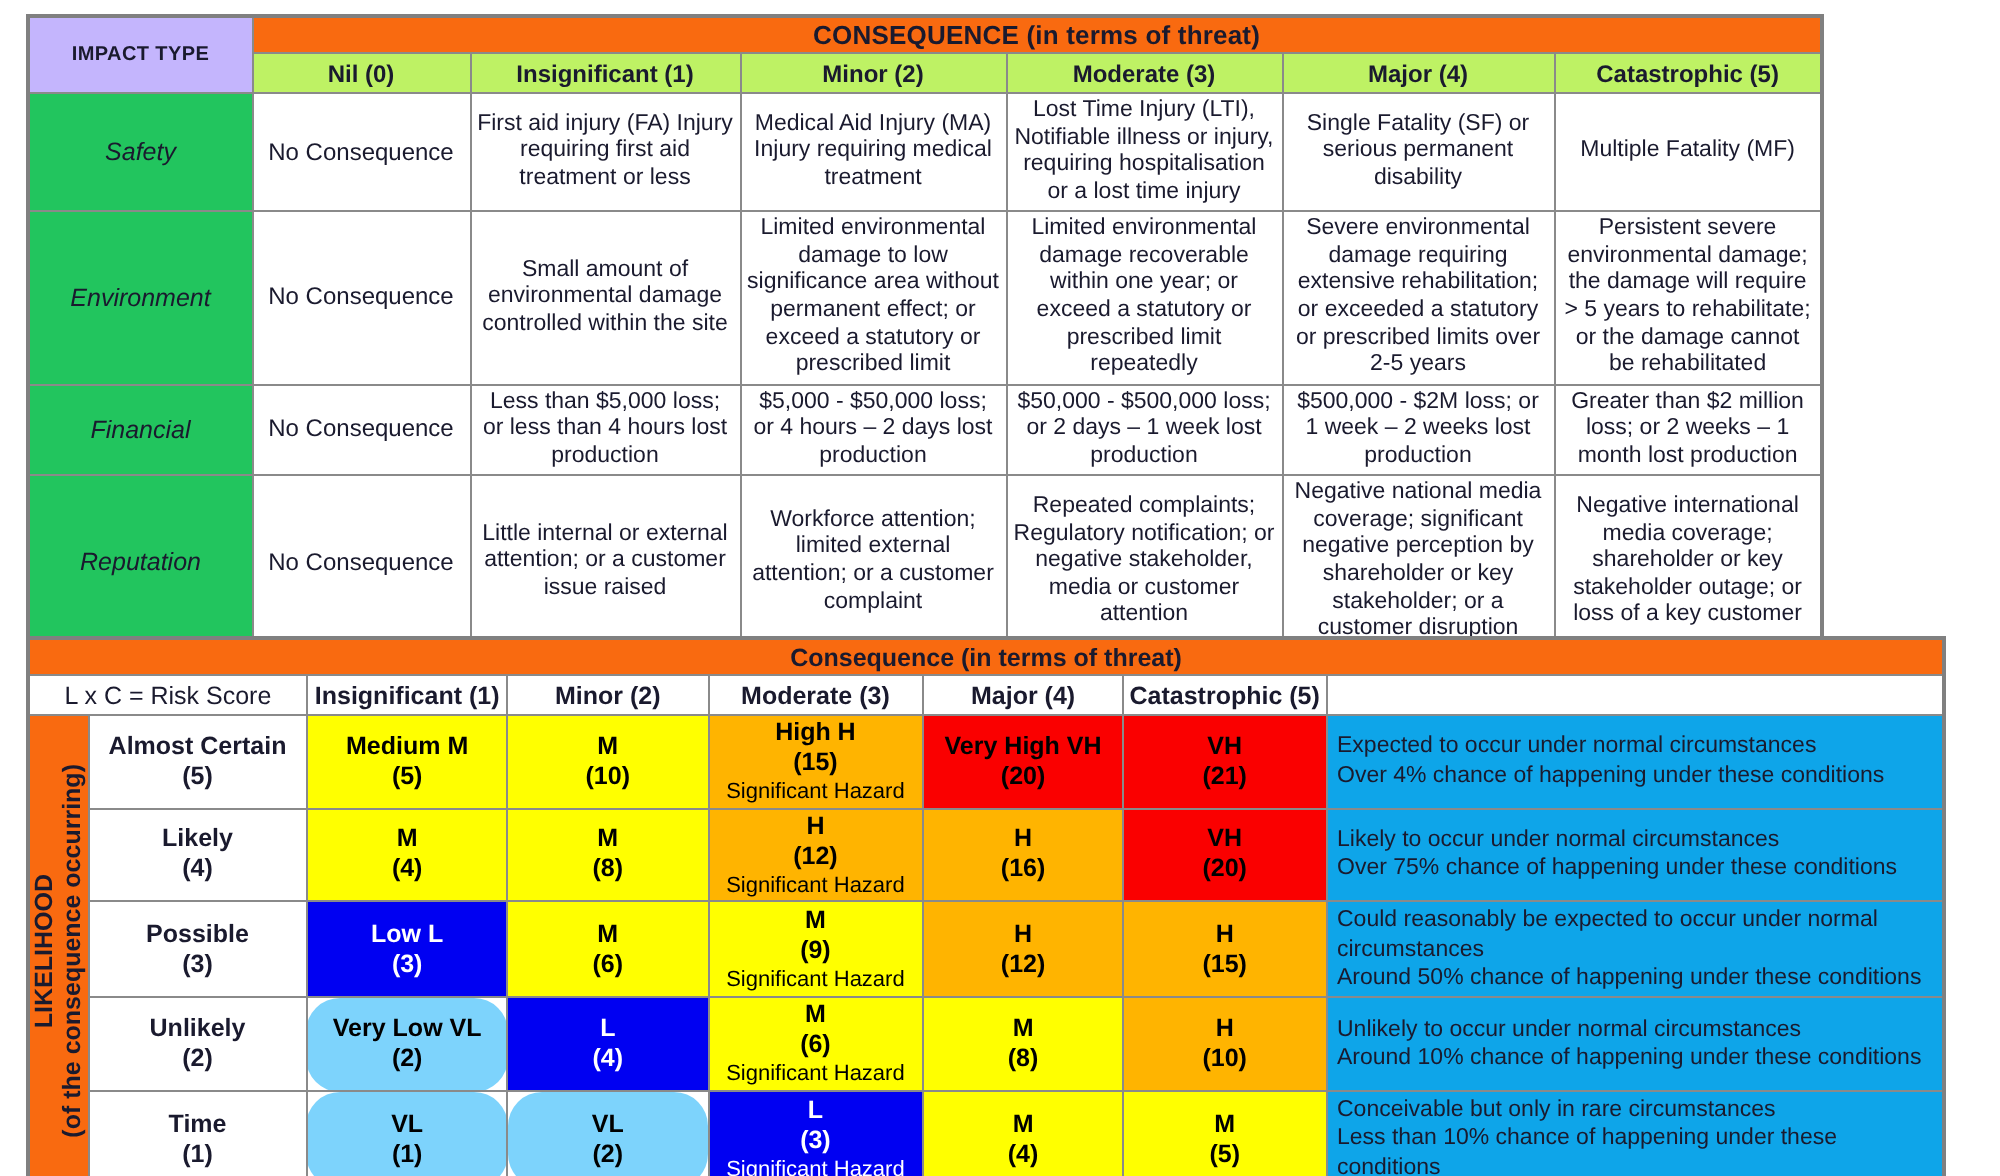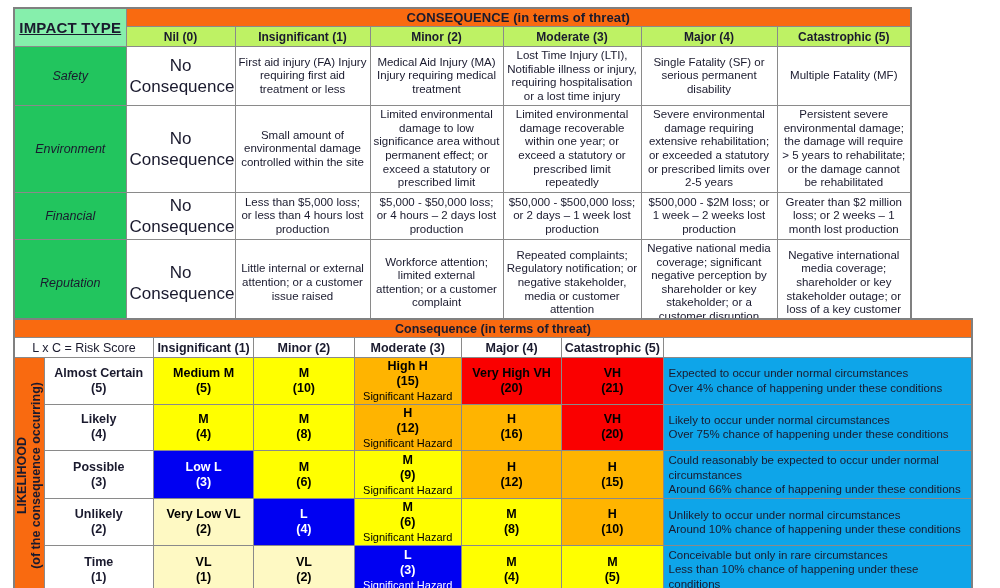--- a/index.html
+++ b/index.html
@@ -37,25 +37,24 @@
   }
 
   
   #consequence-table {
     position: absolute;
     left: 13px;
     top: 7px;
     width: 897px;
   }
   #consequence-table .hdr-impact {
-    background: #86efac;
-    font-weight: bold;
-    font-size: 15px;
+    background: #c4b5fd;
+    font-weight: bold;
+    font-size: 10px;
     letter-spacing: .2px;
-    text-decoration: underline;
   }
   #consequence-table .hdr-consequence {
     background: #f96a10;
     font-weight: bold;
     font-size: 13px;
     letter-spacing: .1px;
   }
   #consequence-table .hdr-level {
     background: #bef264;
     font-weight: bold;
@@ -68,21 +67,21 @@
     font-weight: normal;
     font-style: italic;
   }
   #consequence-table .cell {
     background: #ffffff;
     font-size: 11.5px;
     line-height: 1.18;
     padding: 2px 3px;
   }
   #consequence-table .cell.nil {
-    font-size: 17px;
+    font-size: 12px;
     line-height: 1.25;
   }
 
   
   #risk-table {
     position: absolute;
     left: 13px;
     top: 318px;
     width: 960px;
   }
@@ -144,21 +143,21 @@
   }
   #risk-table .desc {
     background: #0ea5e9;
     text-align: left;
     font-size: 11.5px;
     line-height: 1.25;
     padding: 2px 4px 2px 5px;
   }
 
   
-  .c-green  { background: #fef9c3; color: #000000; }
+  .c-green  { background: #7dd3fc; color: #000000; border-radius: 17px; }
   .c-blue   { background: #0000f2; color: #ffffff; }
   .c-yellow { background: #ffff00; color: #000000; }
   .c-orange { background: #ffb400; color: #000000; }
   .c-red    { background: #fa0000; color: #000000; }
 </style>
 </head>
 <body>
 
 <div class="page">
 
@@ -284,21 +283,21 @@
         </tr>
         <tr>
           <td class="likelihood-name"><span>Possible</span><span style="display: block;">(3)</span></td>
           <td class="score c-blue"><span>Low L</span><span style="display: block;">(3)</span></td>
           <td class="score c-yellow"><span>M</span><span style="display: block;">(6)</span></td>
           <td class="score c-yellow"><span>M</span><span style="display: block;">(9)</span><span class="hz">Significant Hazard</span></td>
           <td class="score c-orange"><span>H</span><span style="display: block;">(12)</span></td>
           <td class="score c-orange"><span>H</span><span style="display: block;">(15)</span></td>
           <td class="desc">
             <div>Could reasonably be expected to occur under normal circumstances</div>
-            <div>Around 66% chance of happening under these conditions</div>
+            <div>Around 50% chance of happening under these conditions</div>
           </td>
         </tr>
         <tr>
           <td class="likelihood-name"><span>Unlikely</span><span style="display: block;">(2)</span></td>
           <td class="score c-green"><span>Very Low VL</span><span style="display: block;">(2)</span></td>
           <td class="score c-blue"><span>L</span><span style="display: block;">(4)</span></td>
           <td class="score c-yellow"><span>M</span><span style="display: block;">(6)</span><span class="hz">Significant Hazard</span></td>
           <td class="score c-yellow"><span>M</span><span style="display: block;">(8)</span></td>
           <td class="score c-orange"><span>H</span><span style="display: block;">(10)</span></td>
           <td class="desc">

